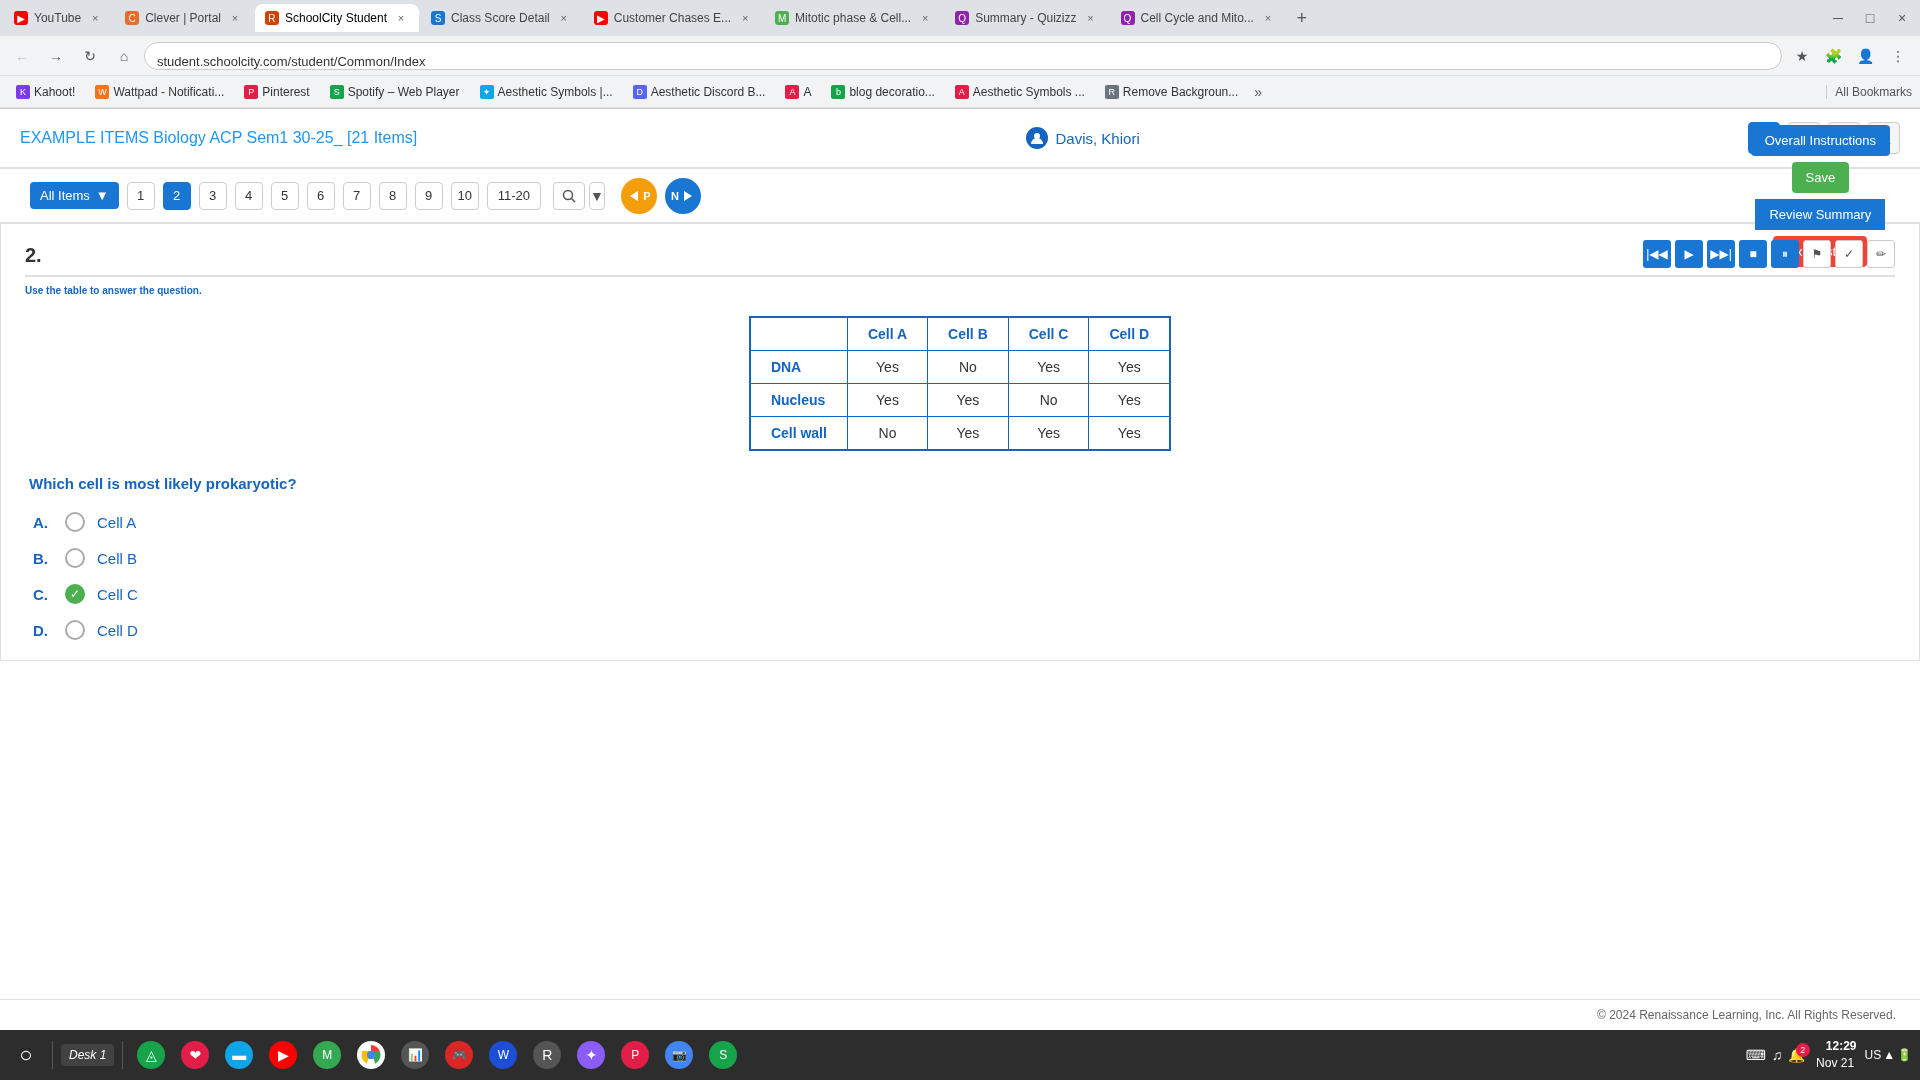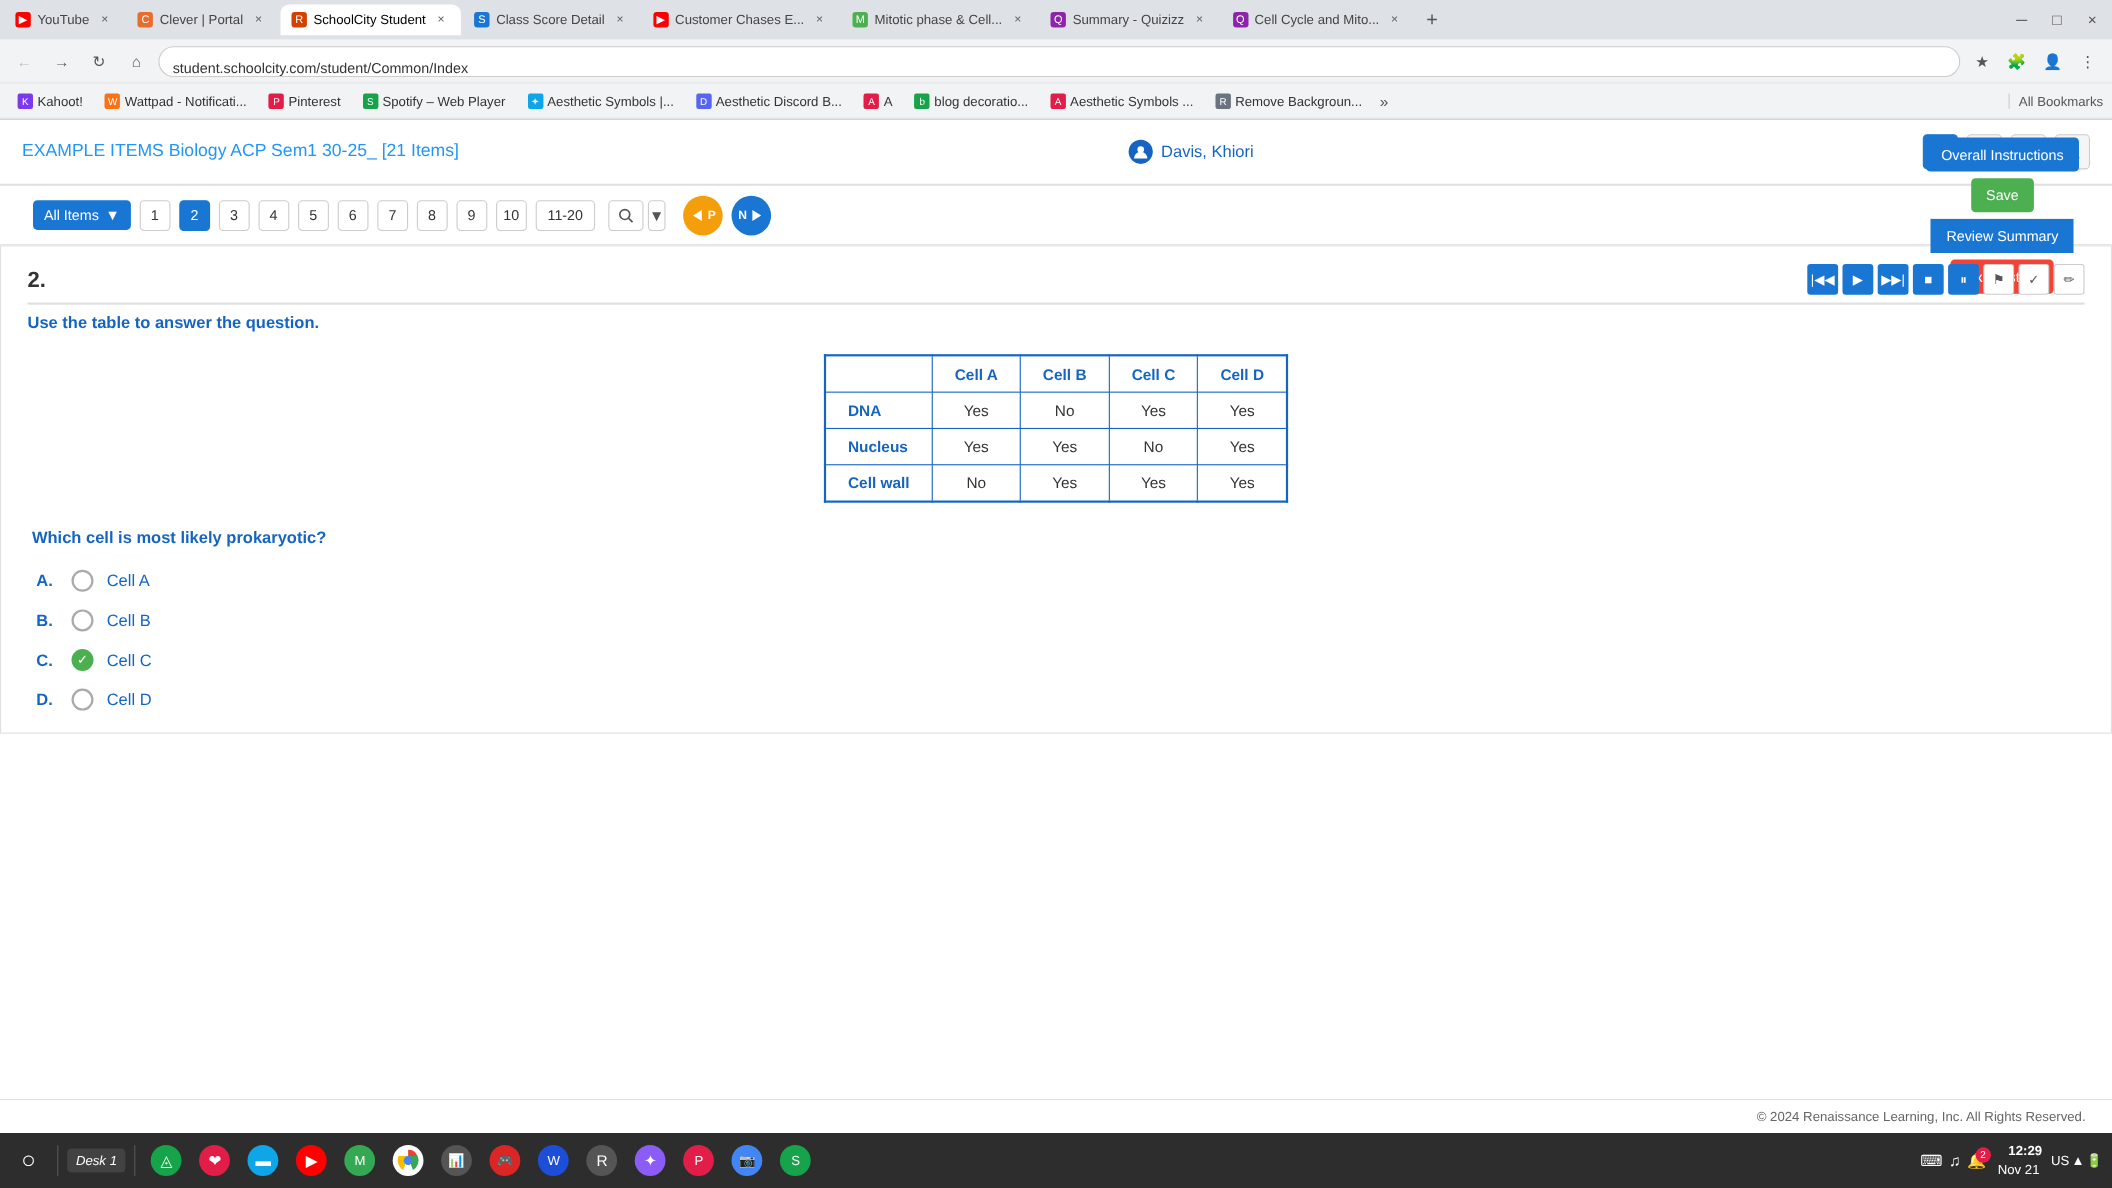--- a/index.html
+++ b/index.html
@@ -374,21 +374,21 @@
       font-size: 12px;
     }
     .audio-btn.white-btn {
       background: #fff;
       border: 1px solid #ccc;
       color: #555;
     }
 
     .question-text {
       color: #1565c0;
-      font-size: 15px;
+      font-size: 10px;
       font-weight: bold;
       margin-bottom: 20px;
     }
 
     
     .data-table {
       border-collapse: collapse;
       margin: 0 auto 24px auto;
       border: 2px solid #1565c0;
     }

